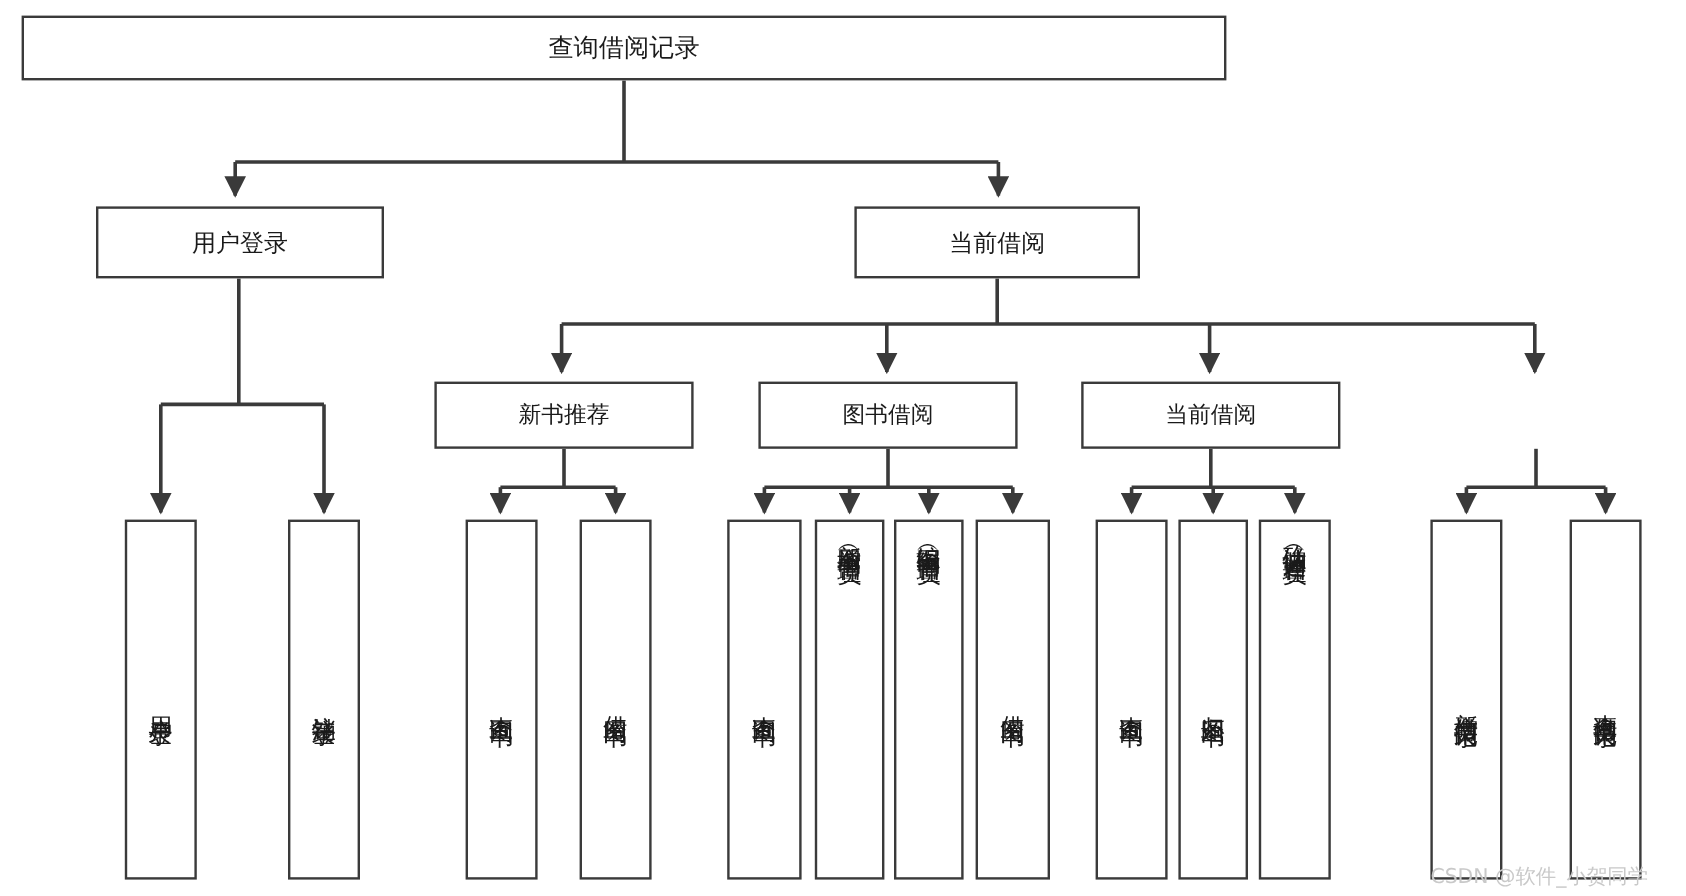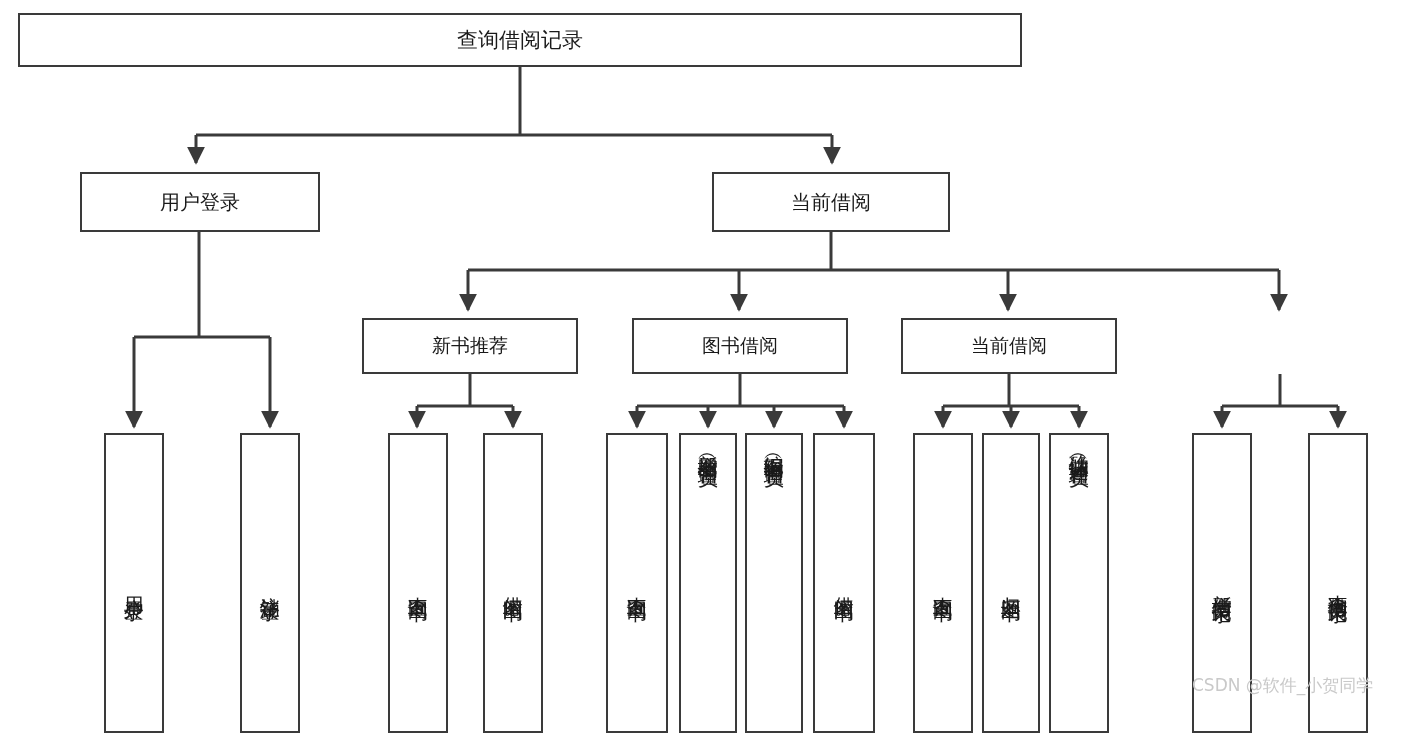--- a/index.html
+++ b/index.html
@@ -133,15 +133,15 @@
     <span class="vtxt">确认归还（管理员）</span>
   </div>
 
   <div class="leaf center" style="left:1192px;top:433px;width:60px;height:300px;">
     <span class="vtxt">新增借阅记录</span>
   </div>
   <div class="leaf center" style="left:1308px;top:433px;width:60px;height:300px;">
     <span class="vtxt">查询借阅记录</span>
   </div>
 
-  <div class="watermark" style="left:1192px;top:674px;">CSDN @软件_小贺同学</div>
+  <div class="watermark" style="left:1192px;top:719px;">CSDN @软件_小贺同学</div>
 
 </div>
 
 </body></html>

